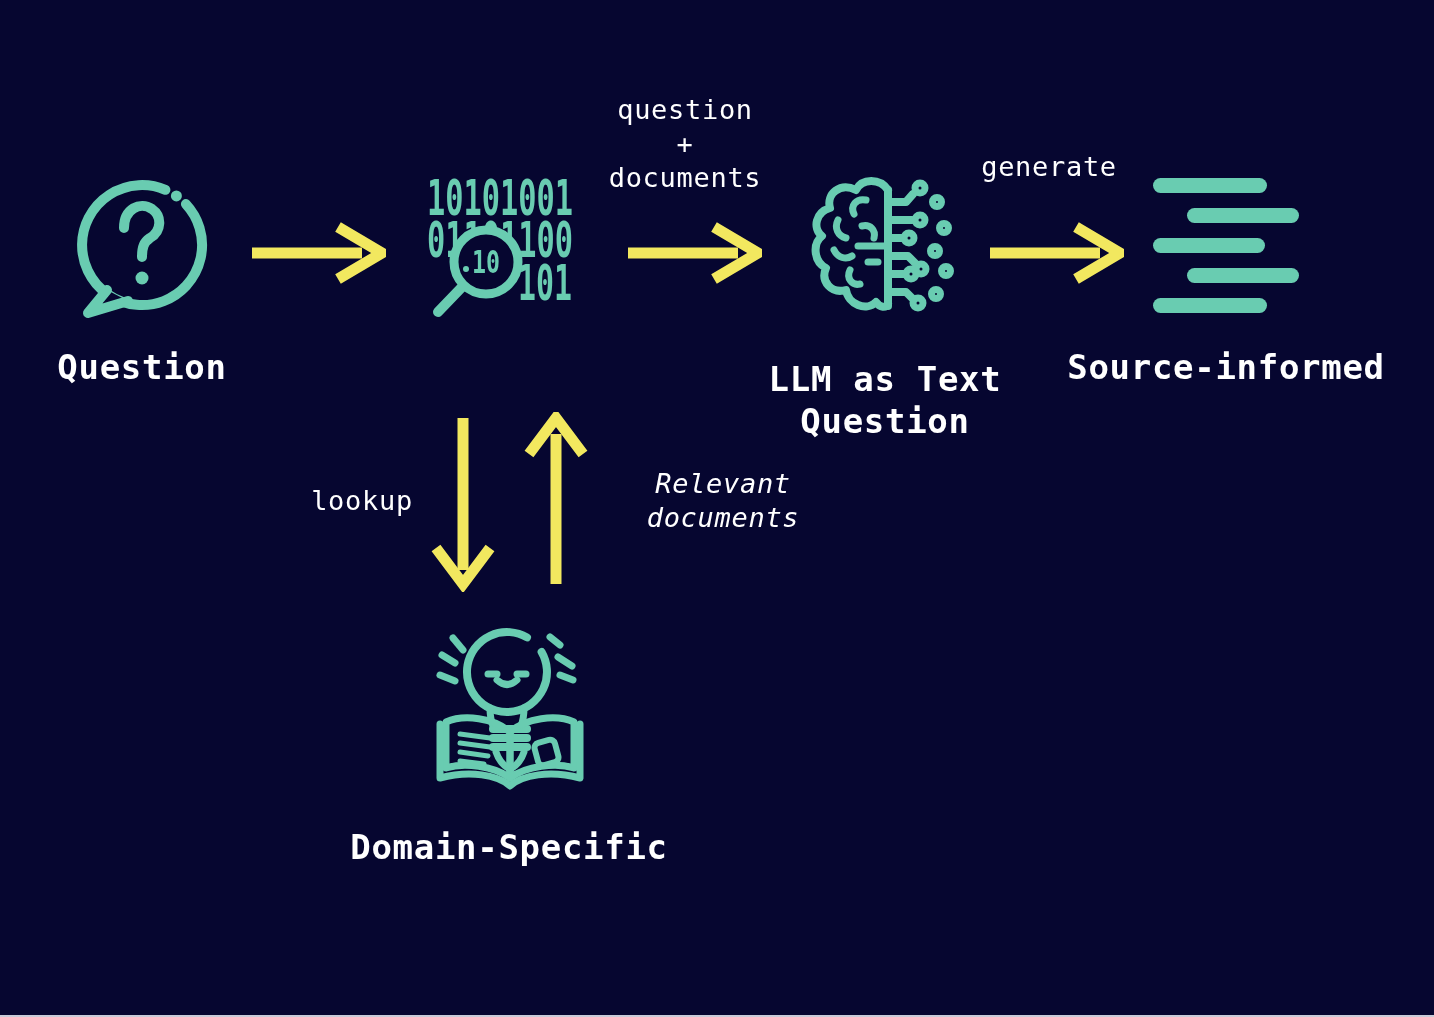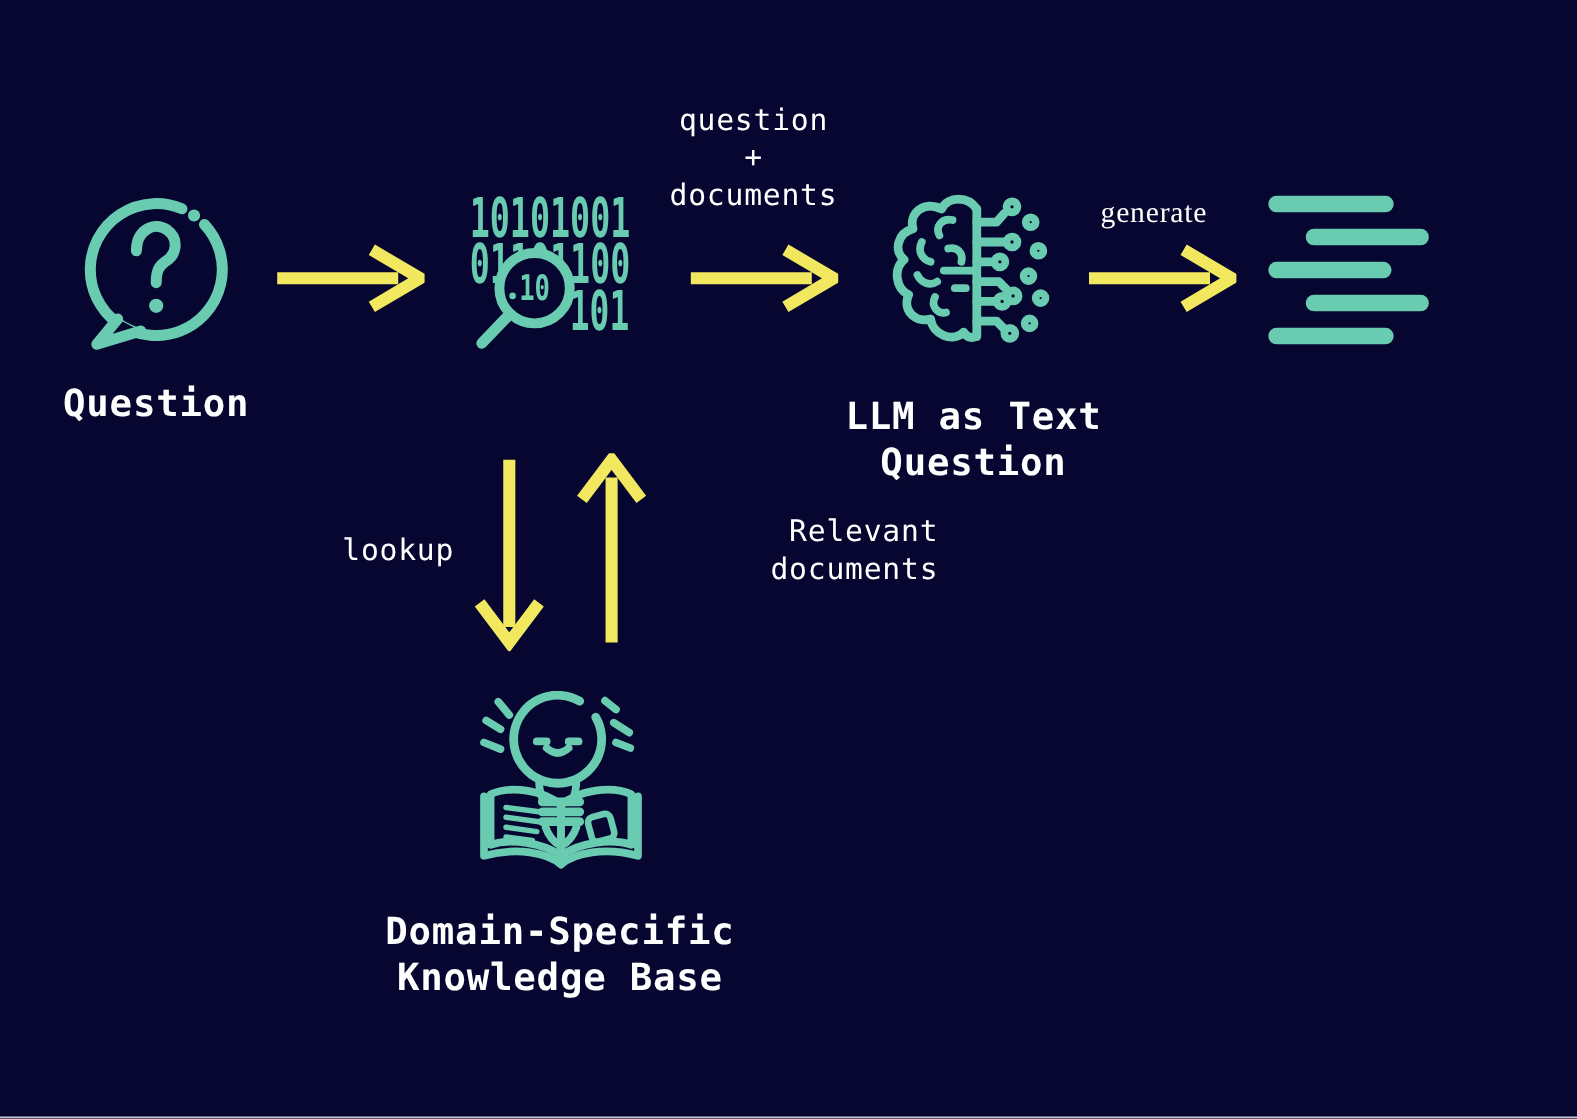--- a/index.html
+++ b/index.html
@@ -30,21 +30,21 @@
   .title span{display:block;}
   .small-label{
     position:absolute;
     color:var(--text);
     font-size:27px;
     line-height:34px;
     letter-spacing:0.7px;
     text-align:center;
     white-space:nowrap;
   }
-  .small-label.left{text-align:right;}
+  .small-label.left{text-align:center;font-style:italic;}
   .small-label span{display:block;}
   .icon{position:absolute;}
   
   .st{stroke:var(--teal);fill:none;stroke-linecap:round;stroke-linejoin:round;}
   .ft{fill:var(--teal);stroke:none;}
   .fbs{fill:var(--background);stroke:var(--teal);stroke-linecap:round;stroke-linejoin:round;}
   .sy{stroke:var(--yellow);fill:none;stroke-linecap:butt;stroke-linejoin:miter;}
   .bintext{
     fill:var(--teal);
     font-family:"DejaVu Sans Mono","Liberation Mono",monospace;
@@ -121,36 +121,37 @@
     <circle class="st" stroke-width="7" cx="134" cy="56" r="4.5"></circle>
     <circle class="st" stroke-width="7" cx="125" cy="79" r="4.5"></circle>
     <circle class="st" stroke-width="7" cx="136" cy="99" r="4.5"></circle>
     <circle class="st" stroke-width="7" cx="126" cy="122" r="4.5"></circle>
   </svg>
   <div class="title" style="left:735px;top:358px;width:300px;">
     <span>LLM as Text</span>
     <span>Question</span>
   </div>
 
-  <div class="small-label" style="left:949px;top:176px;width:200px;font-family:Liberation Serif, serif;">
+  <div class="small-label" style="left:949px;top:150px;width:200px;">
     <span>generate</span>
   </div>
   <svg class="icon" style="left:988px;top:218px;" width="136" height="70" viewBox="0 0 136 70">
     <path class="sy" stroke-width="11" d="M 2 35 L 112 35"></path>
     <path class="sy" stroke-width="11" d="M 88 9 L 132 35 L 88 61"></path>
   </svg>
 
   <div class="bars" style="left:1153px;top:178px;width:146px;height:136px;">
     <div class="bar" style="top:0;left:0;width:114px;"></div>
     <div class="bar" style="top:30px;left:34px;width:112px;"></div>
     <div class="bar" style="top:60px;left:0;width:112px;"></div>
     <div class="bar" style="top:90px;left:34px;width:112px;"></div>
     <div class="bar" style="top:120px;left:0;width:114px;"></div>
   </div>
   <div class="title" style="left:1056px;top:346px;width:340px;">
+    <span>Source-informed</span>
   </div>
 
   <div class="small-label" style="left:262px;top:484px;width:200px;">
     <span>lookup</span>
   </div>
   <svg class="icon" style="left:428px;top:412px;" width="70" height="180" viewBox="0 0 70 180">
     <path class="sy" stroke-width="11" d="M 35 6 L 35 158"></path>
     <path class="sy" stroke-width="11" d="M 8 136 L 35 172 L 62 136"></path>
   </svg>
   <svg class="icon" style="left:521px;top:412px;" width="70" height="180" viewBox="0 0 70 180">
@@ -192,17 +193,16 @@
 
     <path class="st" stroke-width="5" d="M 24 106 L 54 110"></path>
     <path class="st" stroke-width="5" d="M 24 115 L 54 119"></path>
     <path class="st" stroke-width="5" d="M 24 124 L 52 128"></path>
     <path class="st" stroke-width="5" d="M 24 133 L 48 136"></path>
 
     <rect class="st" stroke-width="6" x="100" y="113" width="21" height="23" rx="5" transform="rotate(-15 110.5 124.5)"></rect>
   </svg>
   <div class="title" style="left:339px;top:826px;width:340px;">
     <span>Domain-Specific</span>
-    <span>Knowledge Base</span>
   </div>
 
   <div class="bottom-edge"></div>
 </div>
 
 </body></html>

